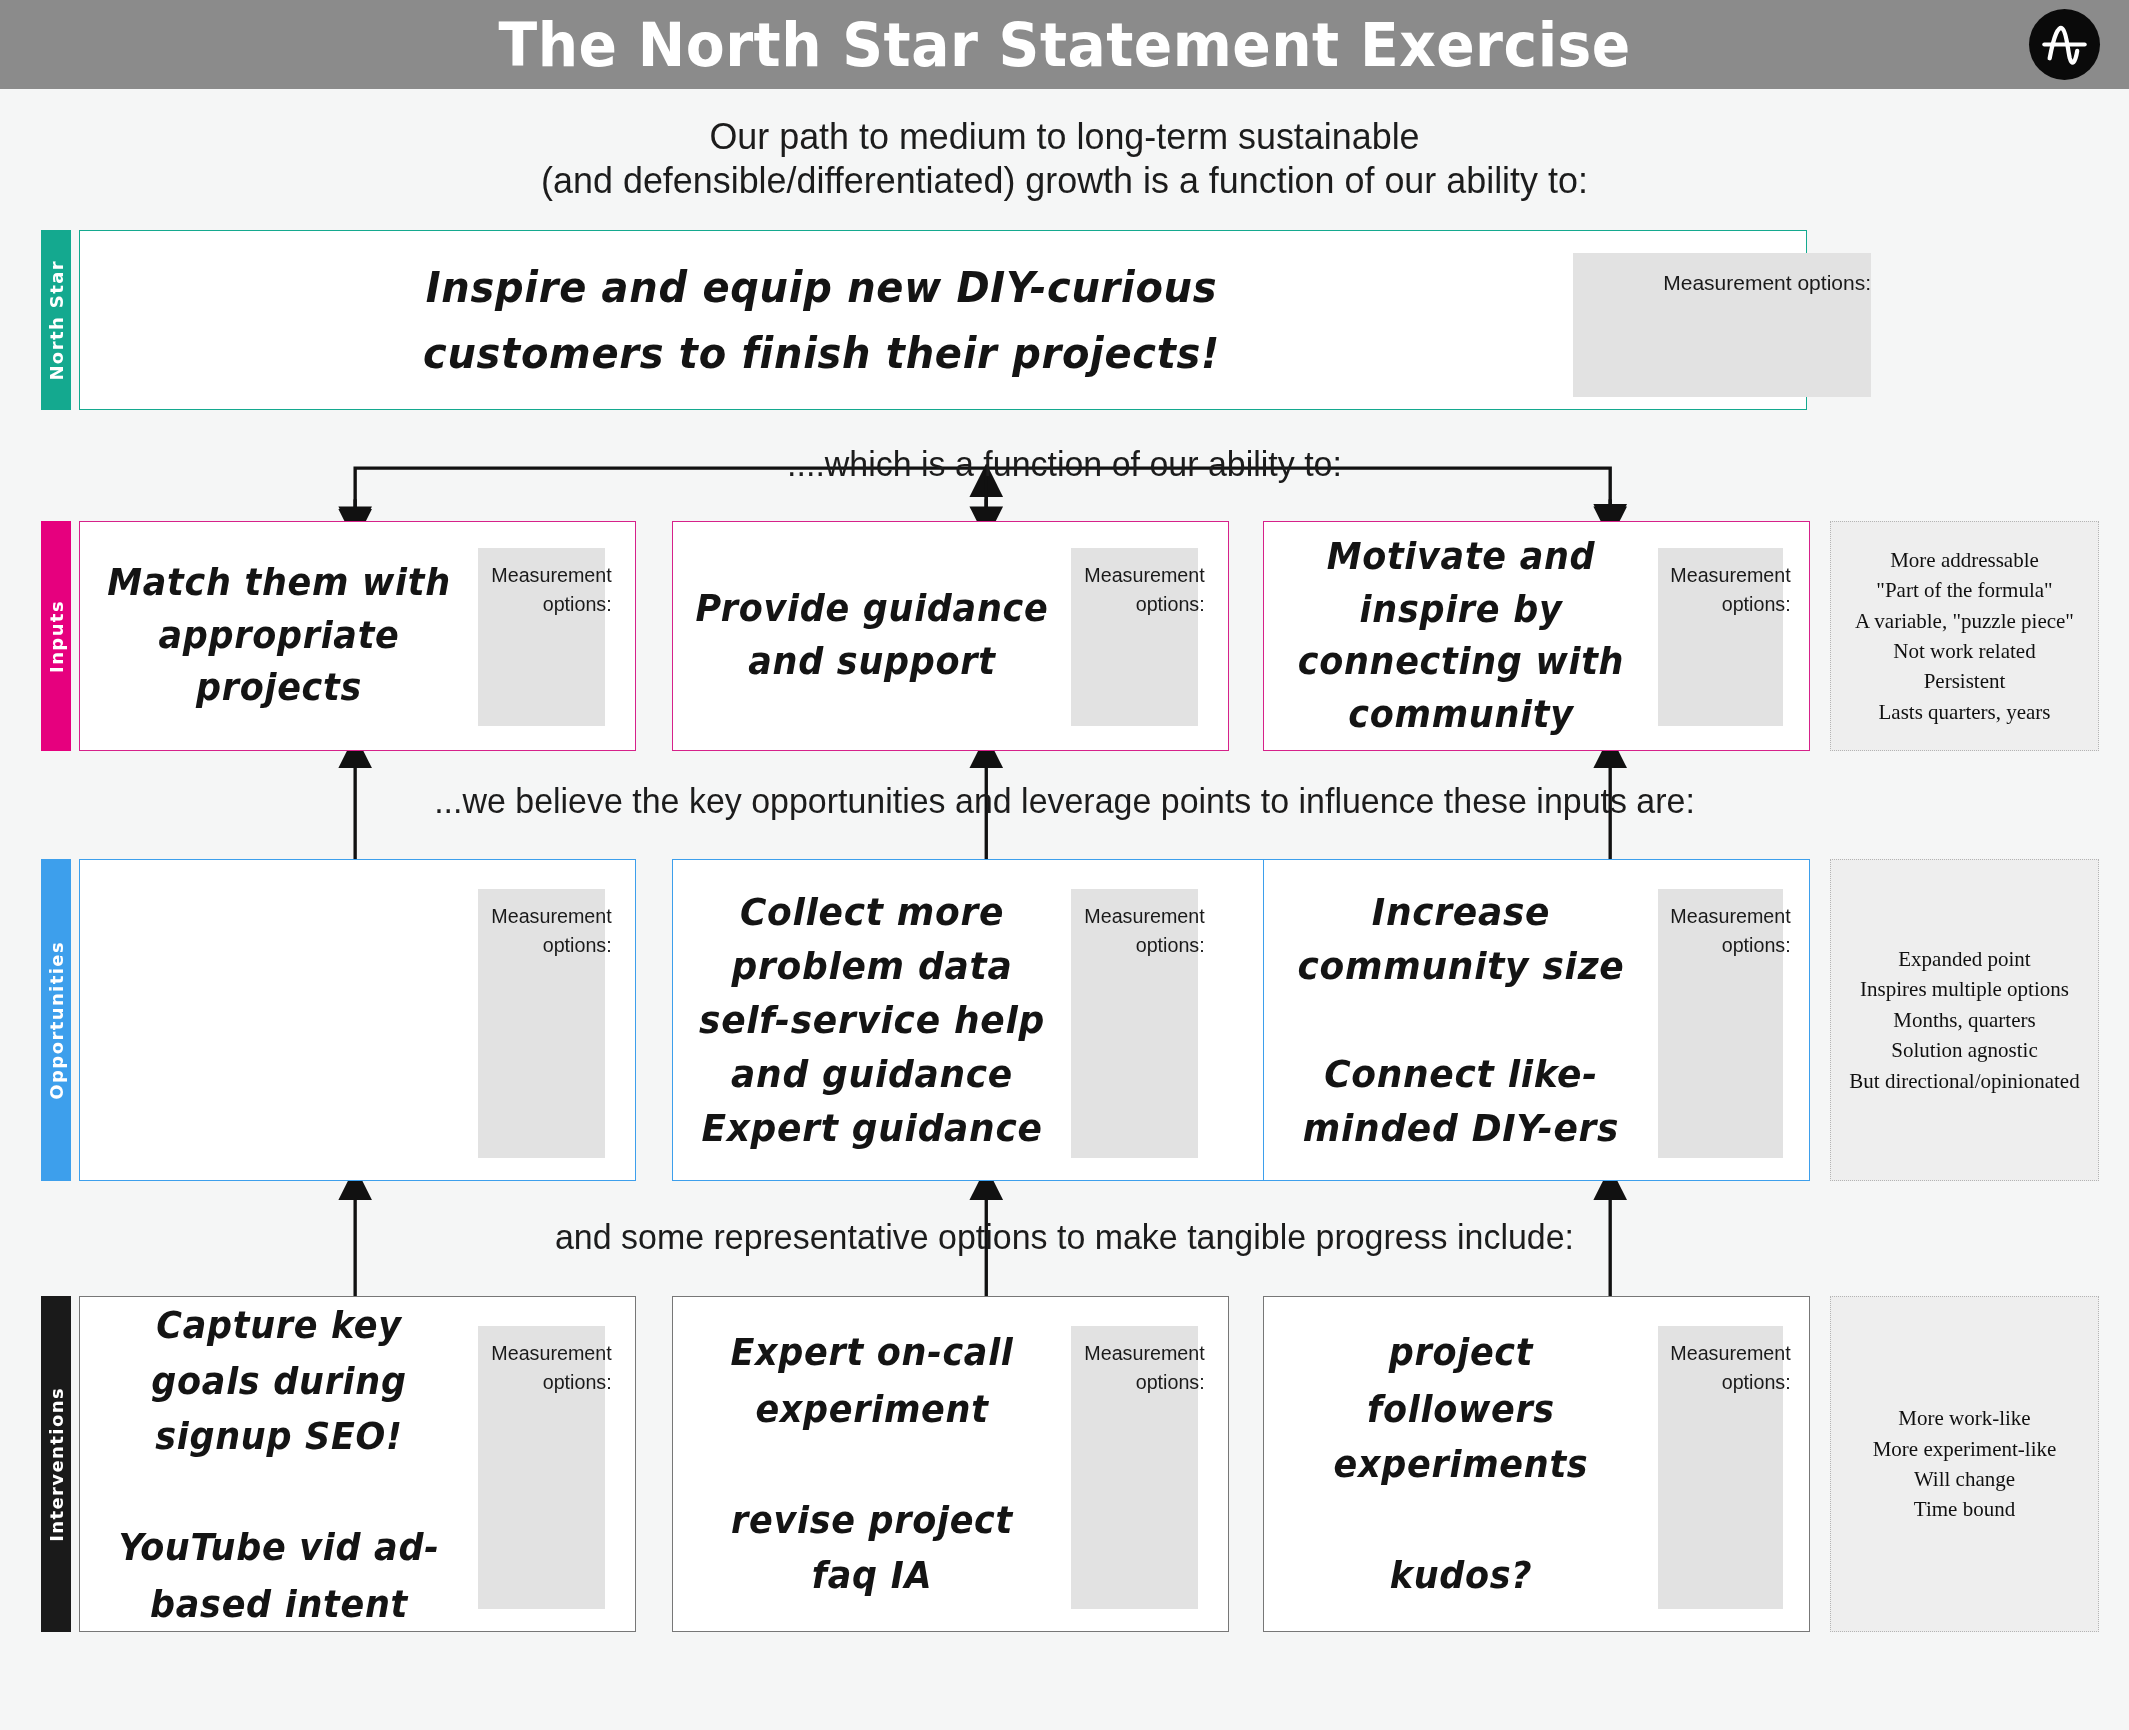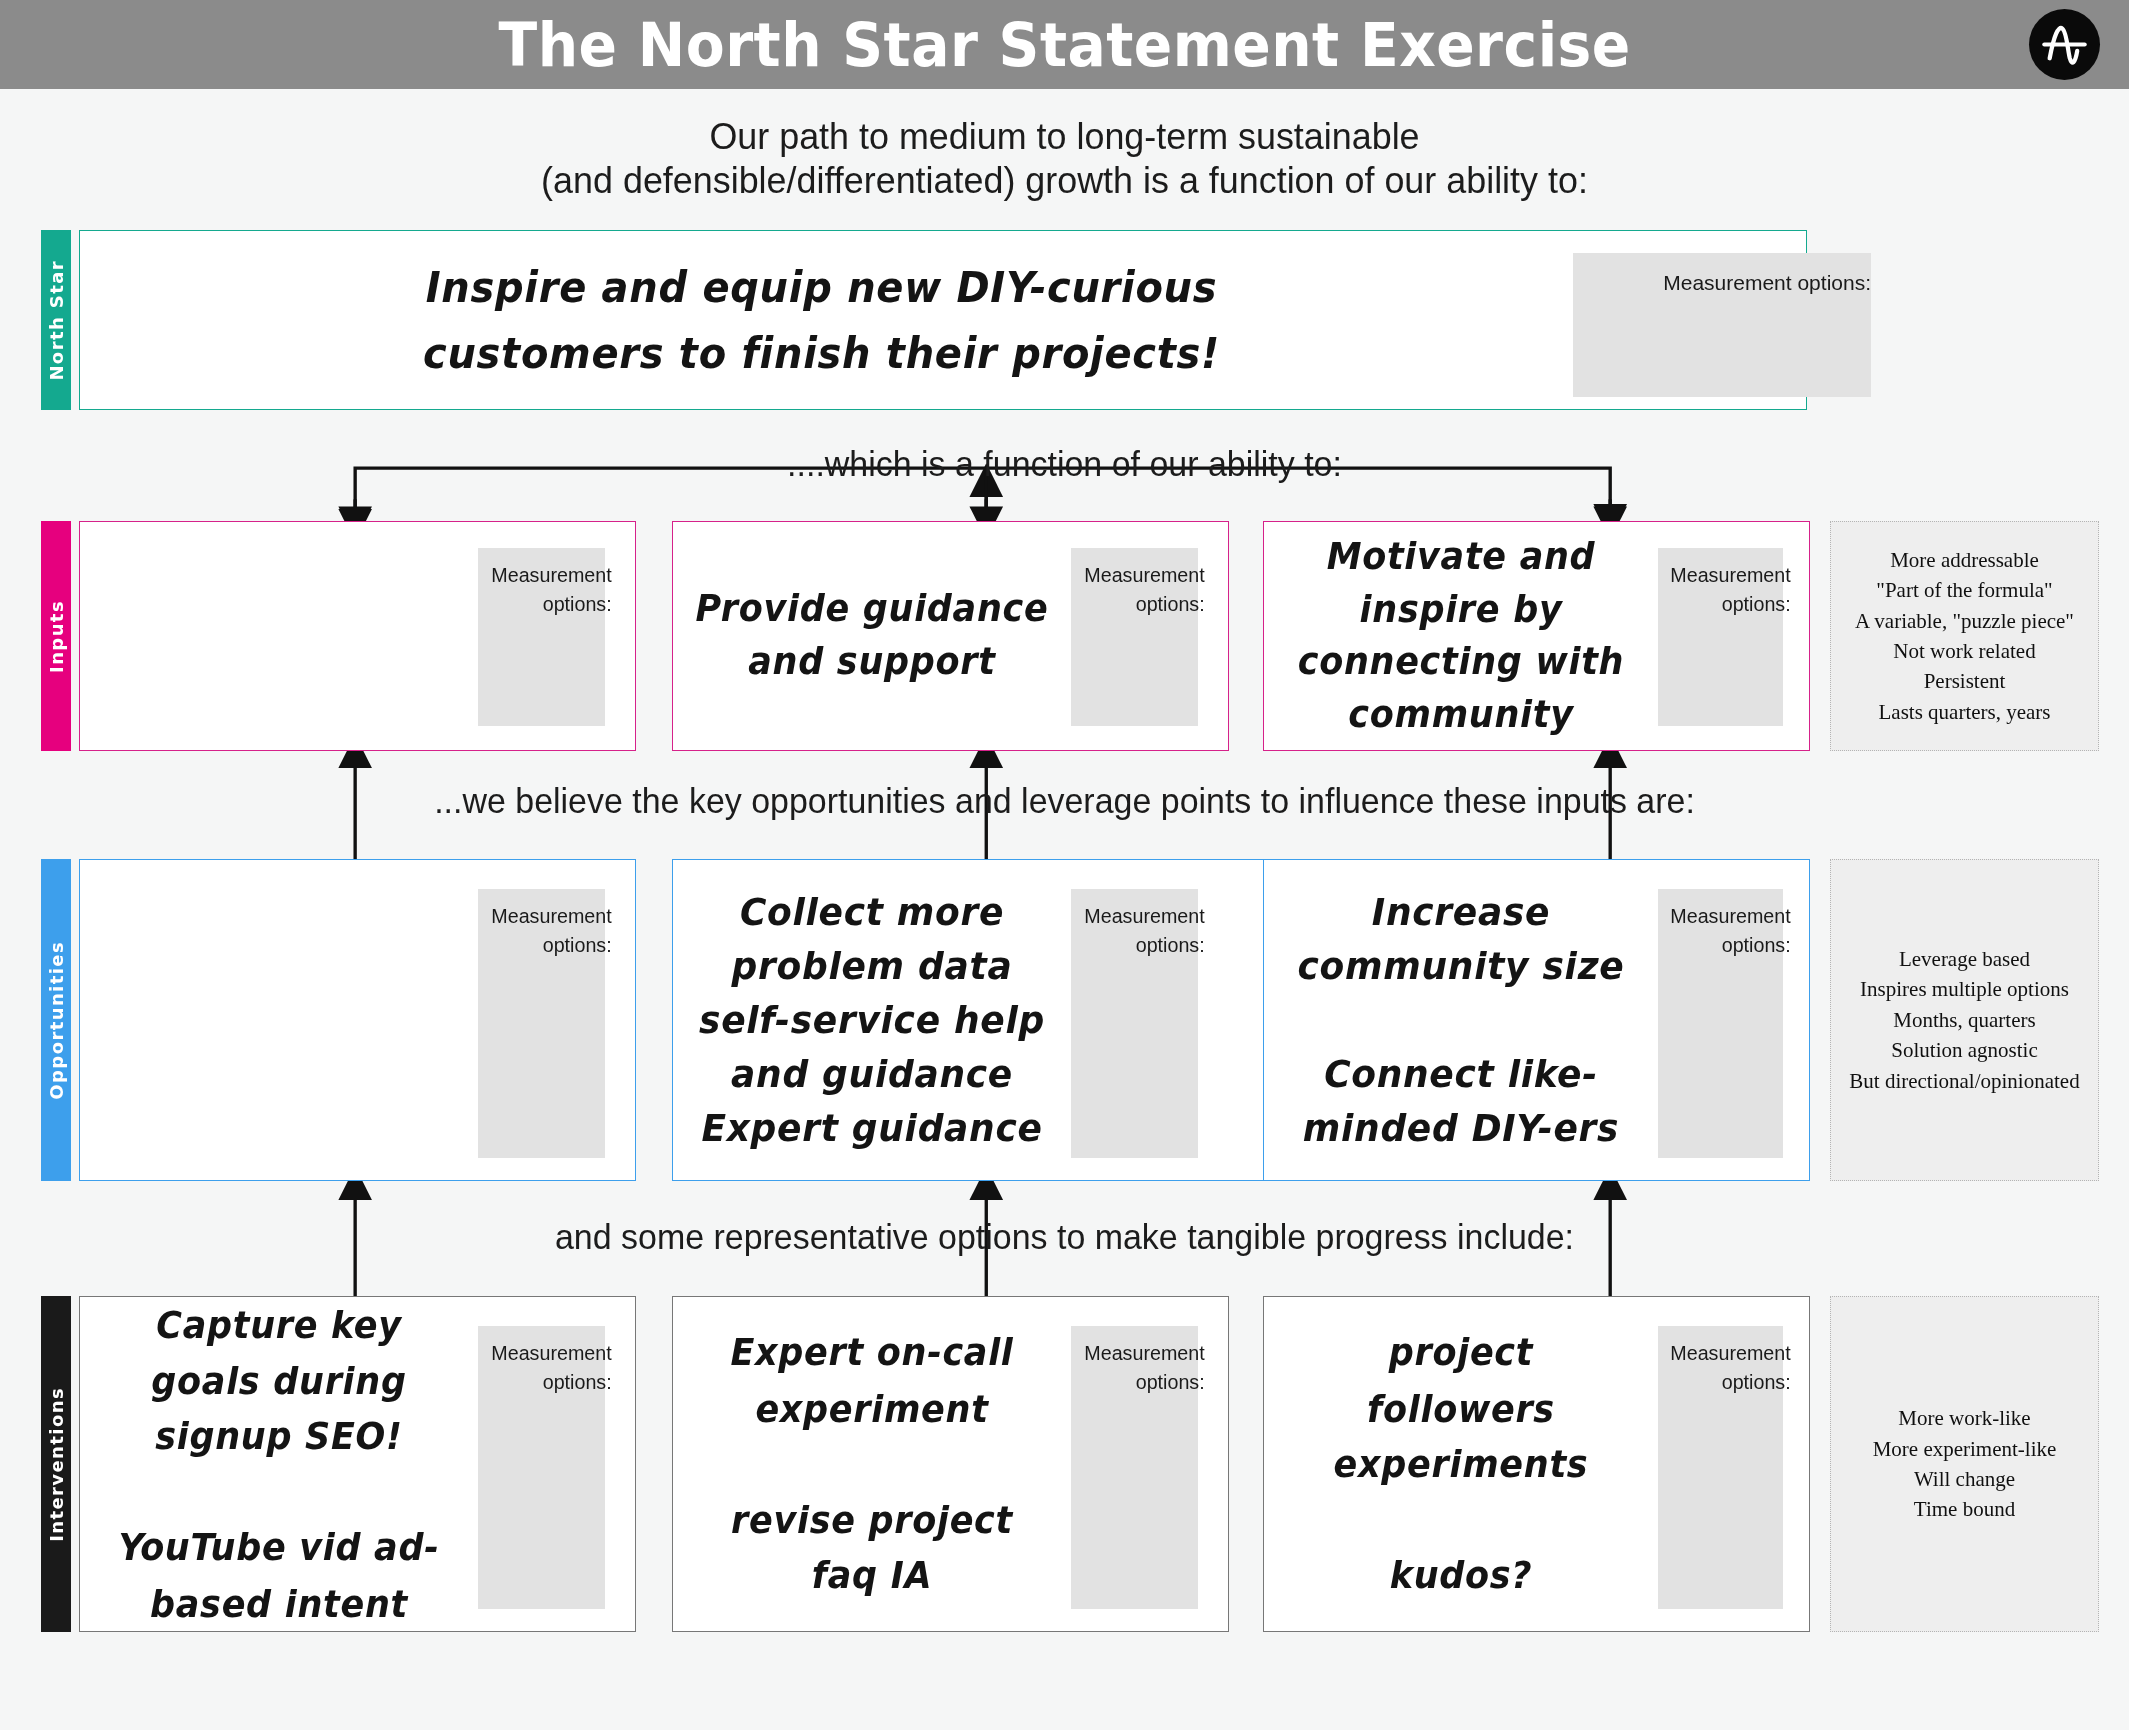--- a/index.html
+++ b/index.html
@@ -195,20 +195,25 @@
     </div>
   </div>
 </div>
 
 <div class="row" id="row-in" style="top:521px;height:230px;">
   <div class="rail" id="rail-in" style="left: 41px; top: 0px; height: 230px; background: rgb(230, 0, 126);">
     <span>Inputs</span>
   </div>
 
   <div class="card c-in" style="left: 79px; top: 0px; width: 557px; height: 230px; border-color: rgb(214, 33, 138);">
+    <div class="card-body" style="width:398px;">
+      <div class="hand">Match them with
+appropriate
+projects</div>
+    </div>
     <div class="meas" style="left:398px;top:26.4px;width:127px;height:178px;">
       <span>Measurement options:</span>
     </div>
   </div>
 
   <div class="card c-in" style="left: 672px; top: 0px; width: 557px; height: 230px; border-color: rgb(214, 33, 138);">
     <div class="card-body" style="width:398px;">
       <div class="hand">Provide guidance
 and support</div>
     </div>
@@ -270,21 +275,21 @@
 
 Connect like-
 minded DIY-ers</div>
     </div>
     <div class="meas" style="left:394px;top:29px;width:125px;height:269px;">
       <span>Measurement options:</span>
     </div>
   </div>
 
   <div class="notes" style="left:1830px;top:0;width:269px;height:322px;">
-    <div class="notes-inner">Leverage based
+    <div class="notes-inner">Expanded point
 Inspires multiple options
 Months, quarters
 Solution agnostic
 But directional/opinionated</div>
   </div>
 </div>
 
 <div class="row" id="row-iv" style="top:1296px;height:336px;">
   <div class="rail" id="rail-iv" style="left: 41px; top: 0px; height: 336px; background: rgb(26, 26, 26);">
     <span>Interventions</span>

